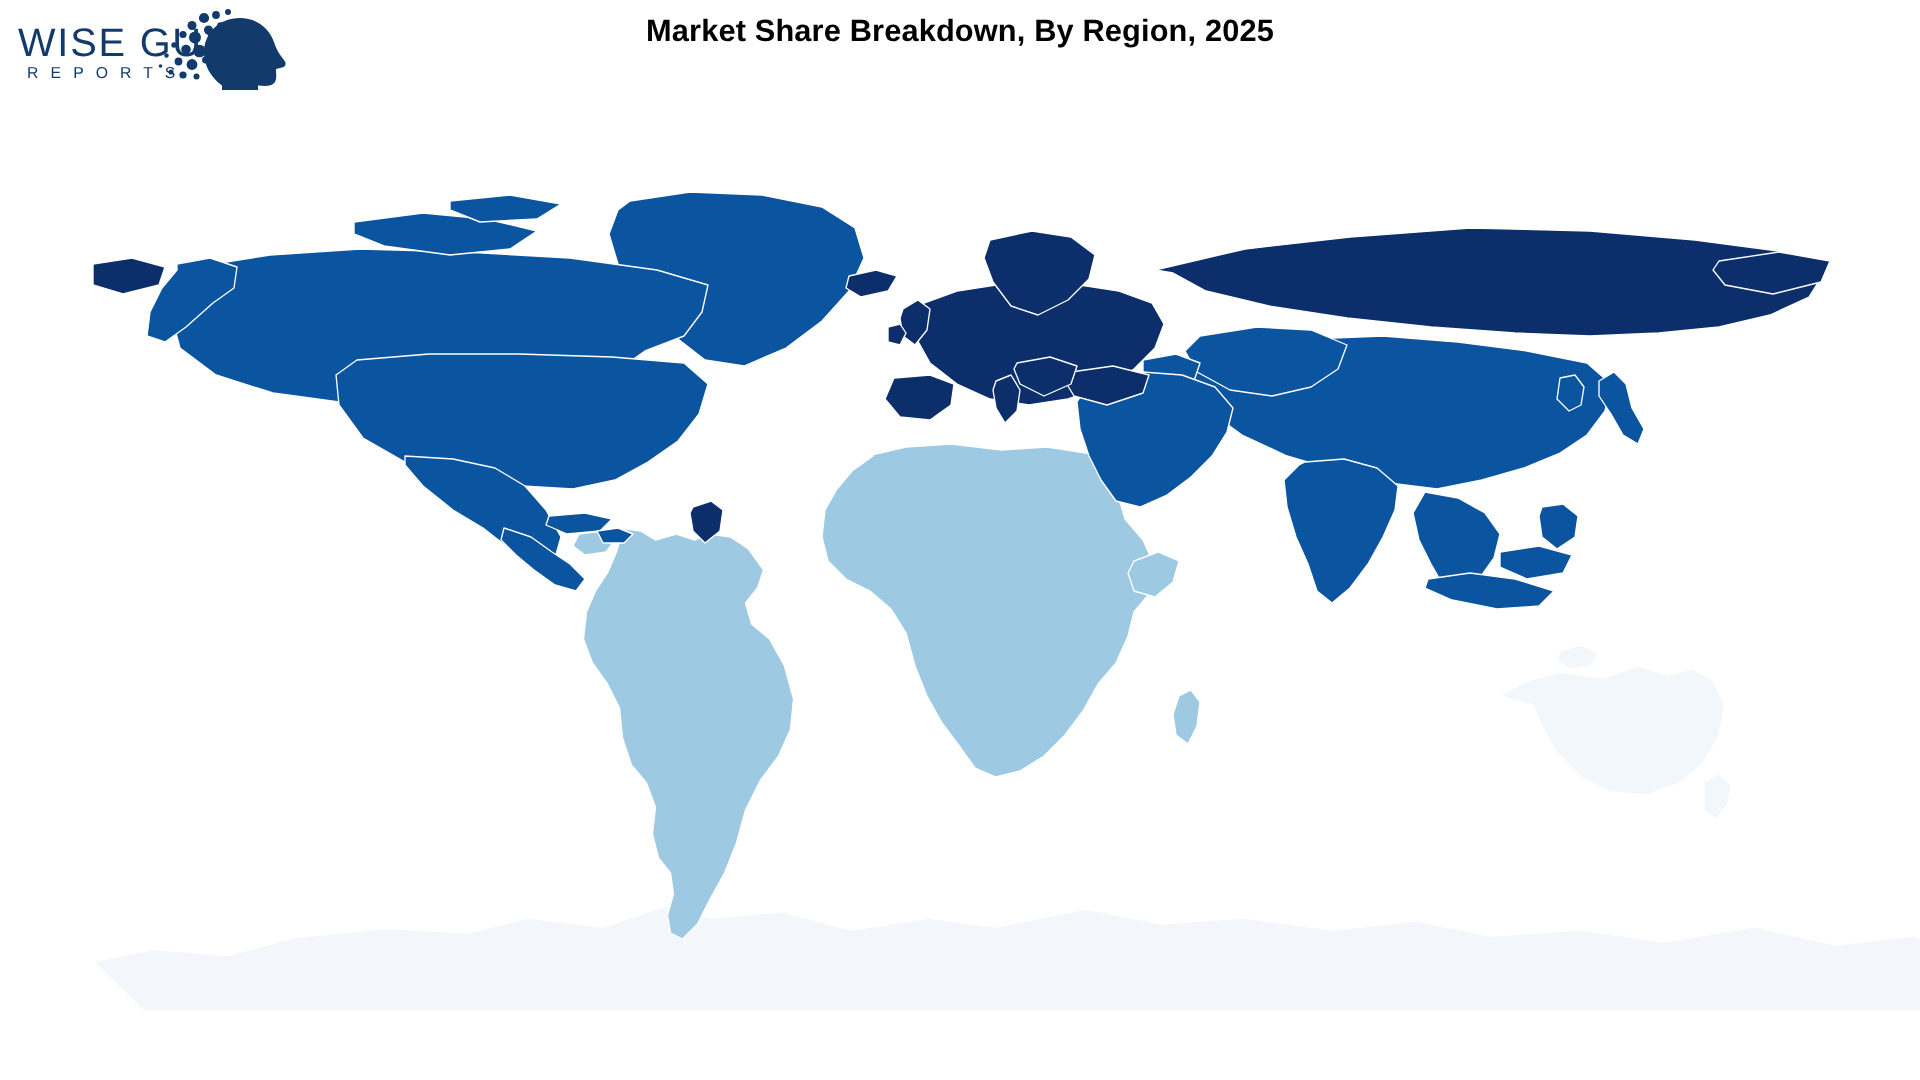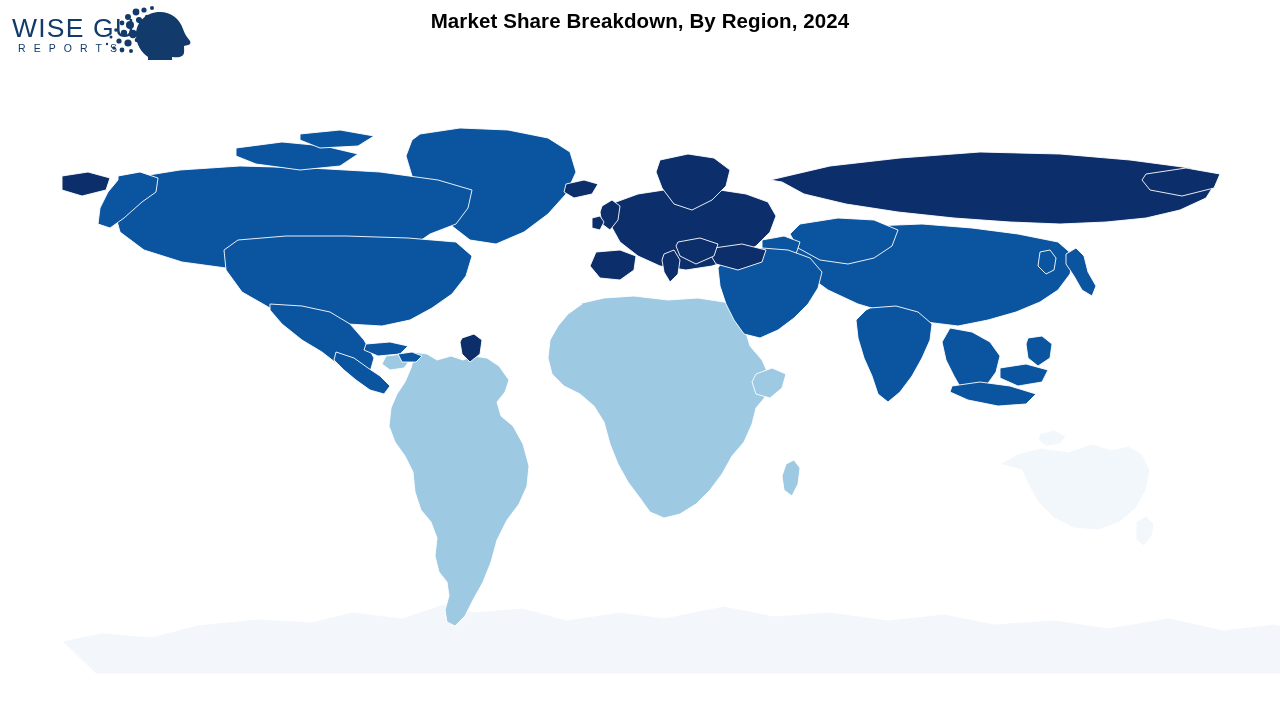--- a/index.html
+++ b/index.html
@@ -65,21 +65,21 @@
               <circle cx="112" cy="46" r="2.4"></circle>
             <circle cx="121" cy="47" r="2.0"></circle>
               <circle cx="97" cy="40" r="1.2"></circle>
             <circle cx="135" cy="32" r="1.6"></circle>
               <circle cx="140" cy="21" r="1.5"></circle>
           </g>
         </g>
       </svg>
     </div>
 
-    <div class="chart-title">Market Share Breakdown, By Region, 2024</div>
+    <div class="chart-title">Market Share Breakdown, By Region, 2025</div>
   </div>
 
   <div class="map-wrap">
     <svg viewBox="0 0 1280 664" preserveAspectRatio="xMidYMid meet">
 
       <g>
         <path class="ctry" fill="#F3F7FC" stroke="#F3F7FC" d="M62 585 l40 -8 l50 4 l45 -12 l60 -6 l55 3 l40 -10 l50 6 l42 -14 l30 8
           l48 -4 l45 12 l52 -8 l45 6 l60 -12 l50 10 l55 -4 l60 8 l55 -6 l50 10 l60 -4 l55 8 l60 -10 l55 12 l50 -6 l40 10 l0 40 l-1218 0 z"></path>
       </g>
 

